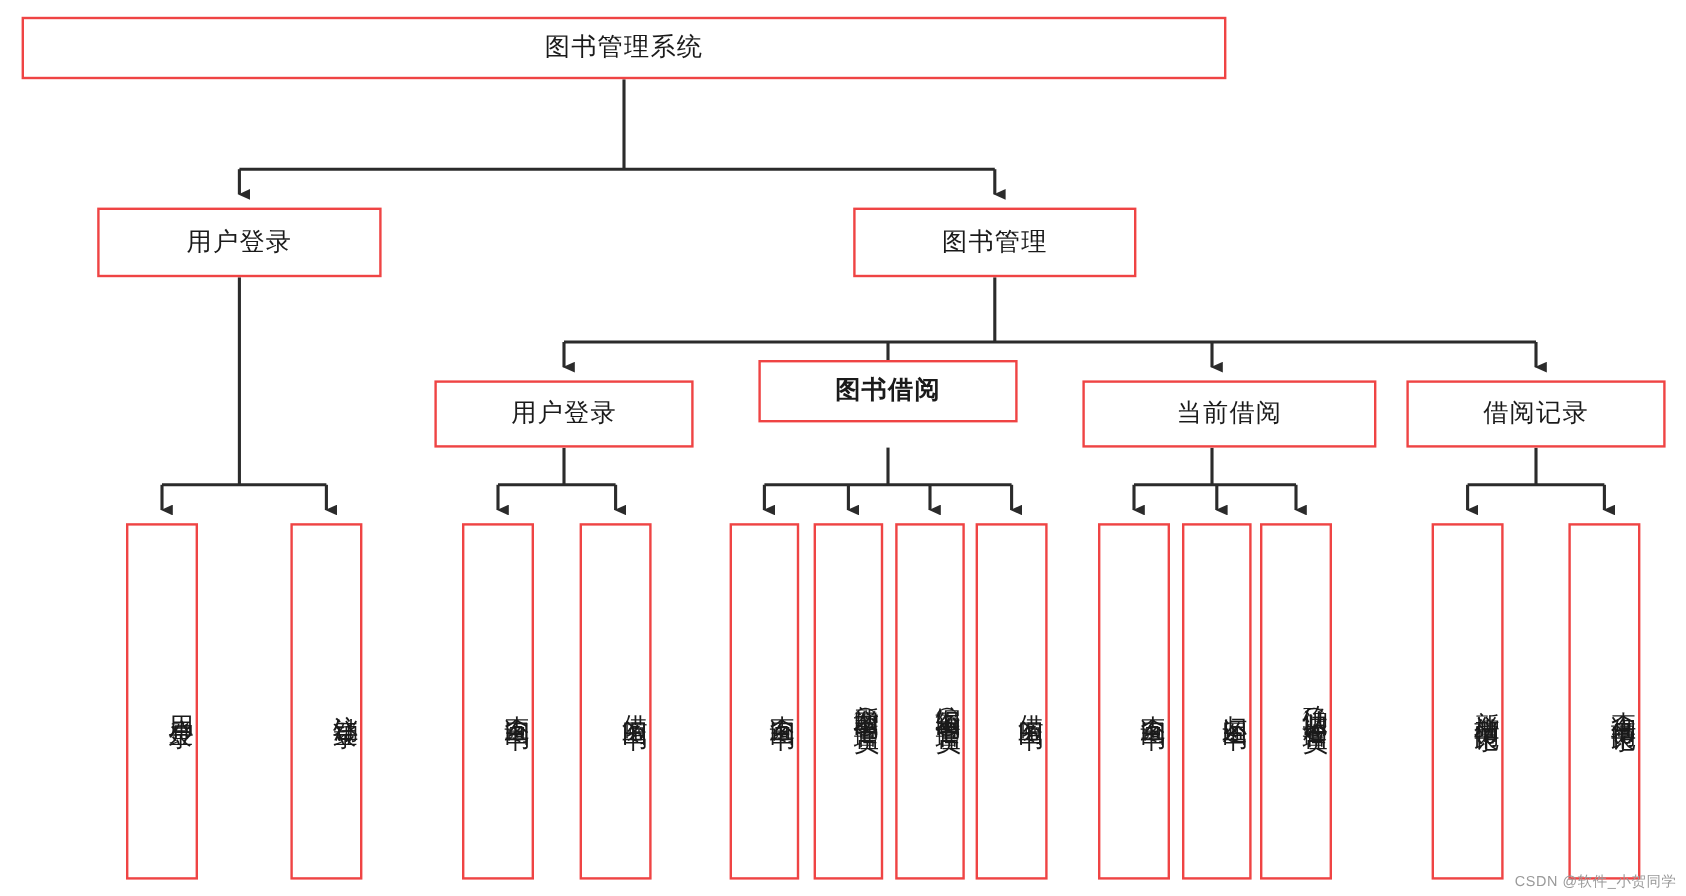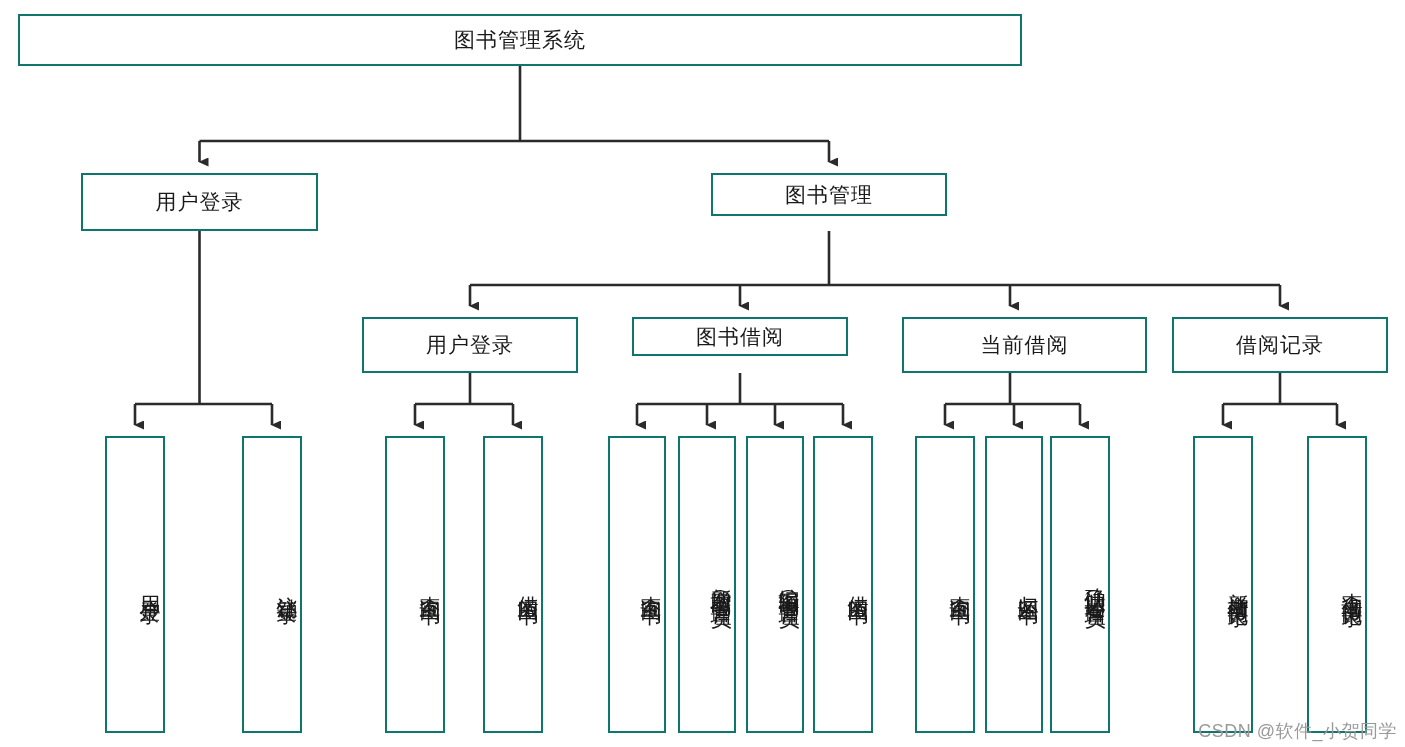--- a/index.html
+++ b/index.html
@@ -21,21 +21,21 @@
     position: absolute;
     left: 0;
     top: 0;
     width: 1405px;
     height: 747px;
     pointer-events: none;
   }
   .node {
     position: absolute;
     box-sizing: border-box;
-    border: 2px solid #0f766e;
+    border: 2px solid #ef4444;
     background: #ffffff;
     display: flex;
     align-items: center;
     justify-content: center;
     color: #1a1a1a;
   }
   .node.horizontal {
     font-size: 21px;
     letter-spacing: 1px;
     line-height: 1.2;
@@ -53,21 +53,21 @@
   .node .label {
     display: block;
   }
   .node.vertical .label {
     white-space: normal;
   }
   .watermark {
     position: absolute;
     right: 8px;
     bottom: 4px;
-    font-size: 18px;
+    font-size: 12px;
     color: #9a9a9a;
     letter-spacing: 0.5px;
     user-select: none;
     white-space: nowrap;
   }
 </style>
 </head>
 <body>
 
 <div id="canvas">
@@ -115,27 +115,27 @@
       </g>
   </svg>
 
   <div id="nodes-layer">
       <div class="node horizontal" style="left: 18px; top: 14px; width: 1004px; height: 52px;">
         <span class="label">图书管理系统</span>
       </div>
       <div class="node horizontal" style="left: 81px; top: 173px; width: 237px; height: 58px;">
         <span class="label">用户登录</span>
       </div>
-      <div class="node horizontal" style="left: 711px; top: 173px; width: 236px; height: 43px;">
+      <div class="node horizontal" style="left: 711px; top: 173px; width: 236px; height: 58px;">
         <span class="label">图书管理</span>
       </div>
       <div class="node horizontal" style="left: 362px; top: 317px; width: 216px; height: 56px;">
         <span class="label">用户登录</span>
       </div>
-      <div class="node horizontal" style="left: 632px; top: 317px; width: 216px; height: 39px;">
+      <div class="node horizontal" style="left: 632px; top: 300px; width: 216px; height: 52px; font-weight: bold;">
         <span class="label">图书借阅</span>
       </div>
       <div class="node horizontal" style="left: 902px; top: 317px; width: 245px; height: 56px;">
         <span class="label">当前借阅</span>
       </div>
       <div class="node horizontal" style="left: 1172px; top: 317px; width: 216px; height: 56px;">
         <span class="label">借阅记录</span>
       </div>
       <div class="node vertical" style="left: 105px; top: 436px; width: 60px; height: 297px;">
         <span class="label">用户登录</span>

